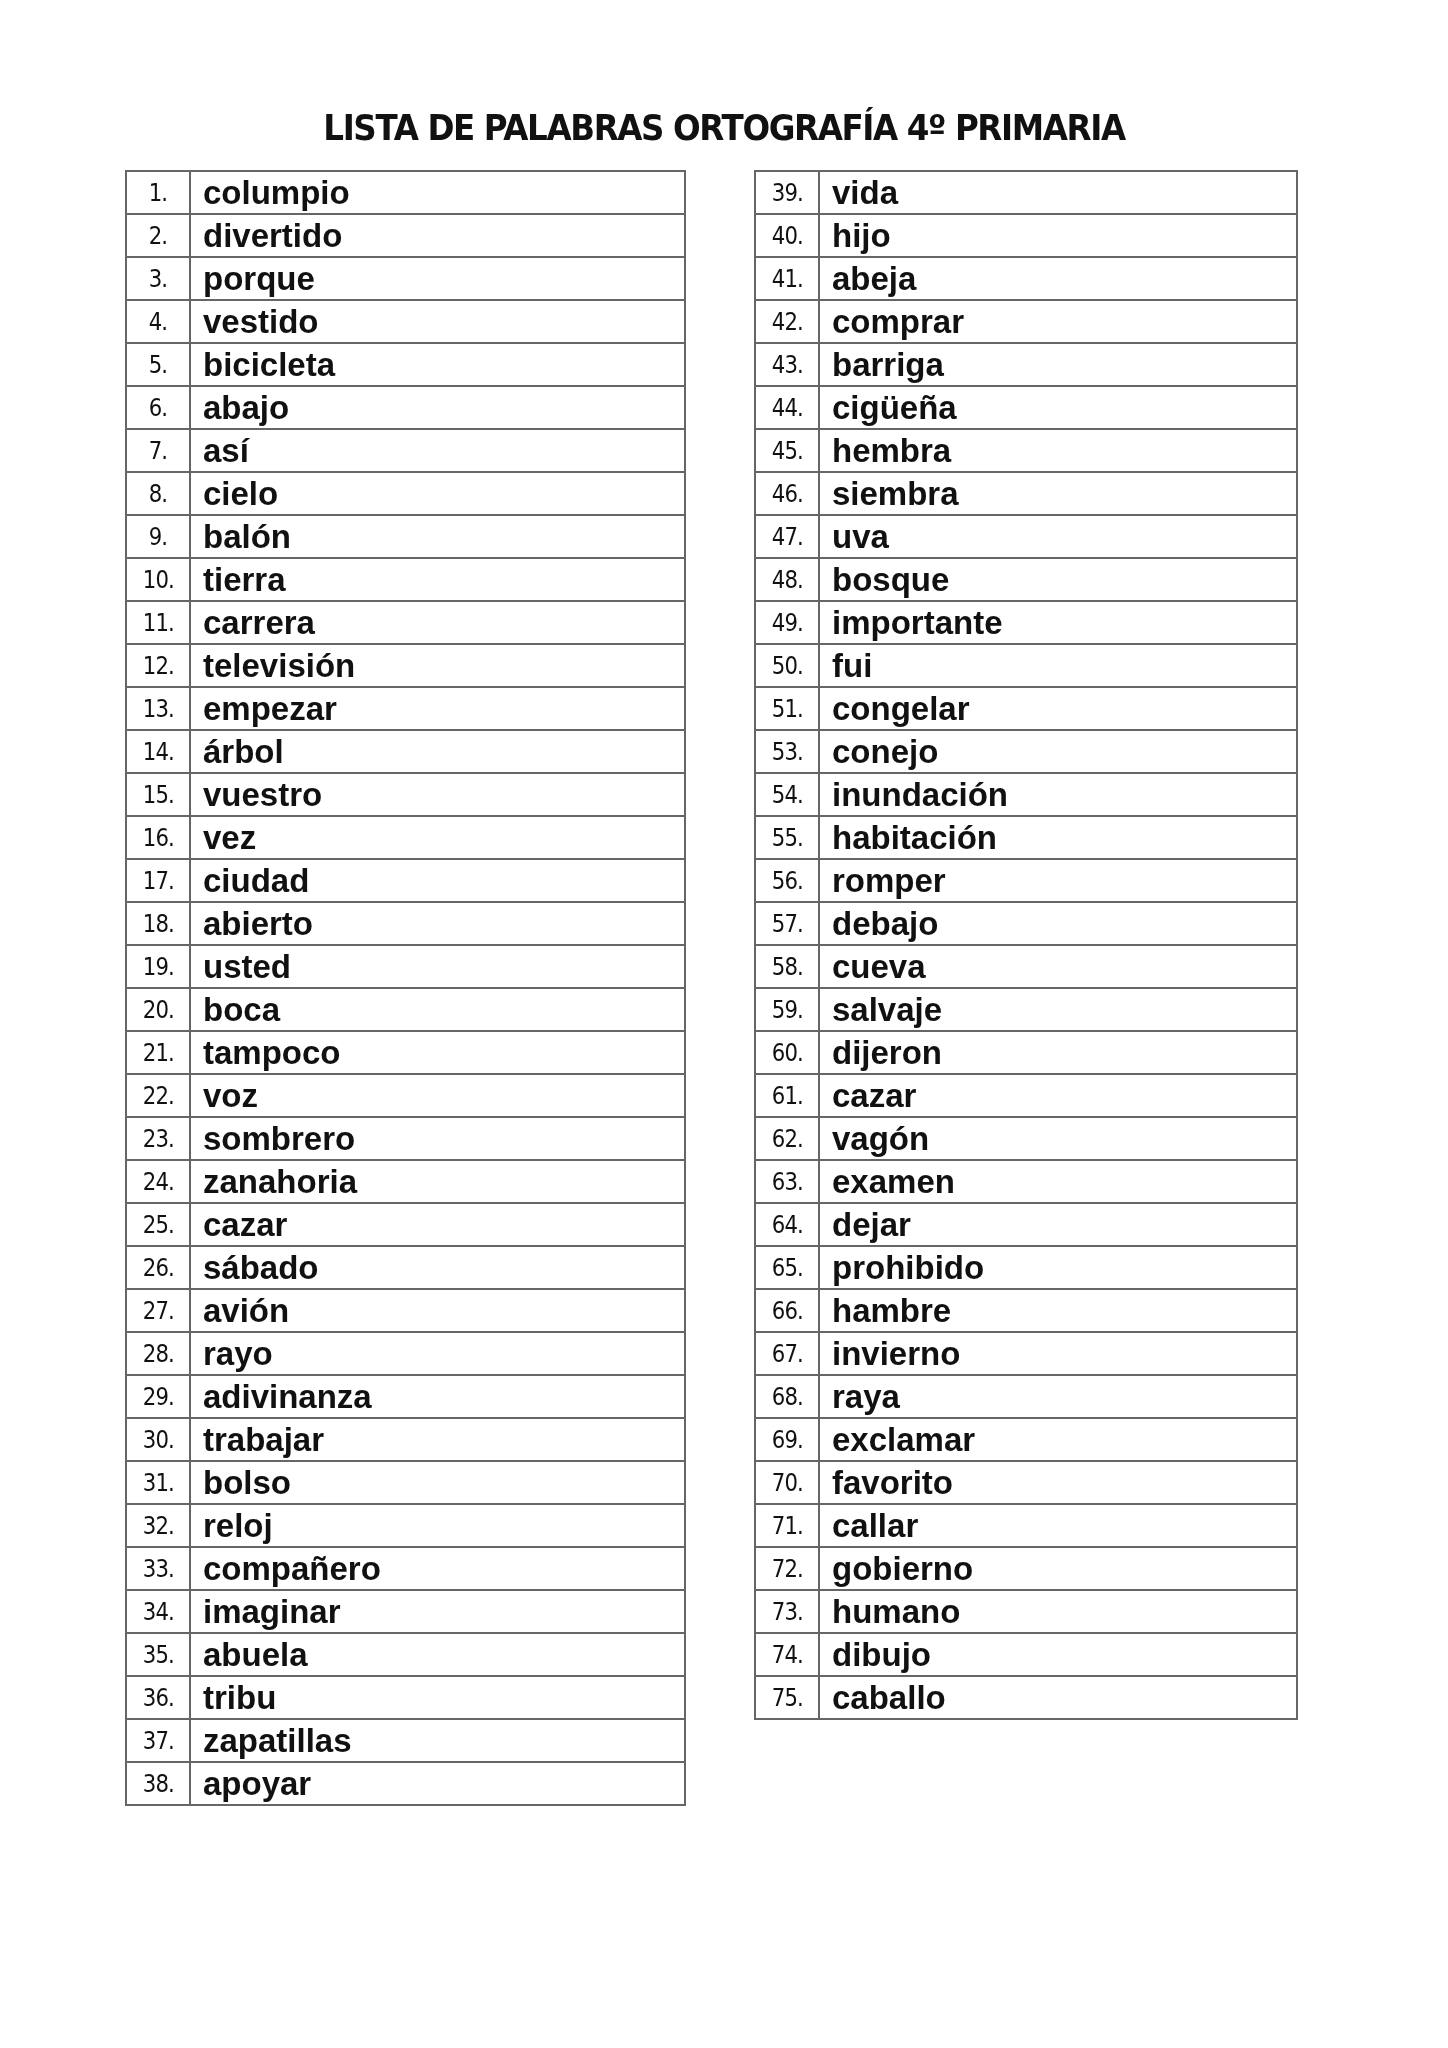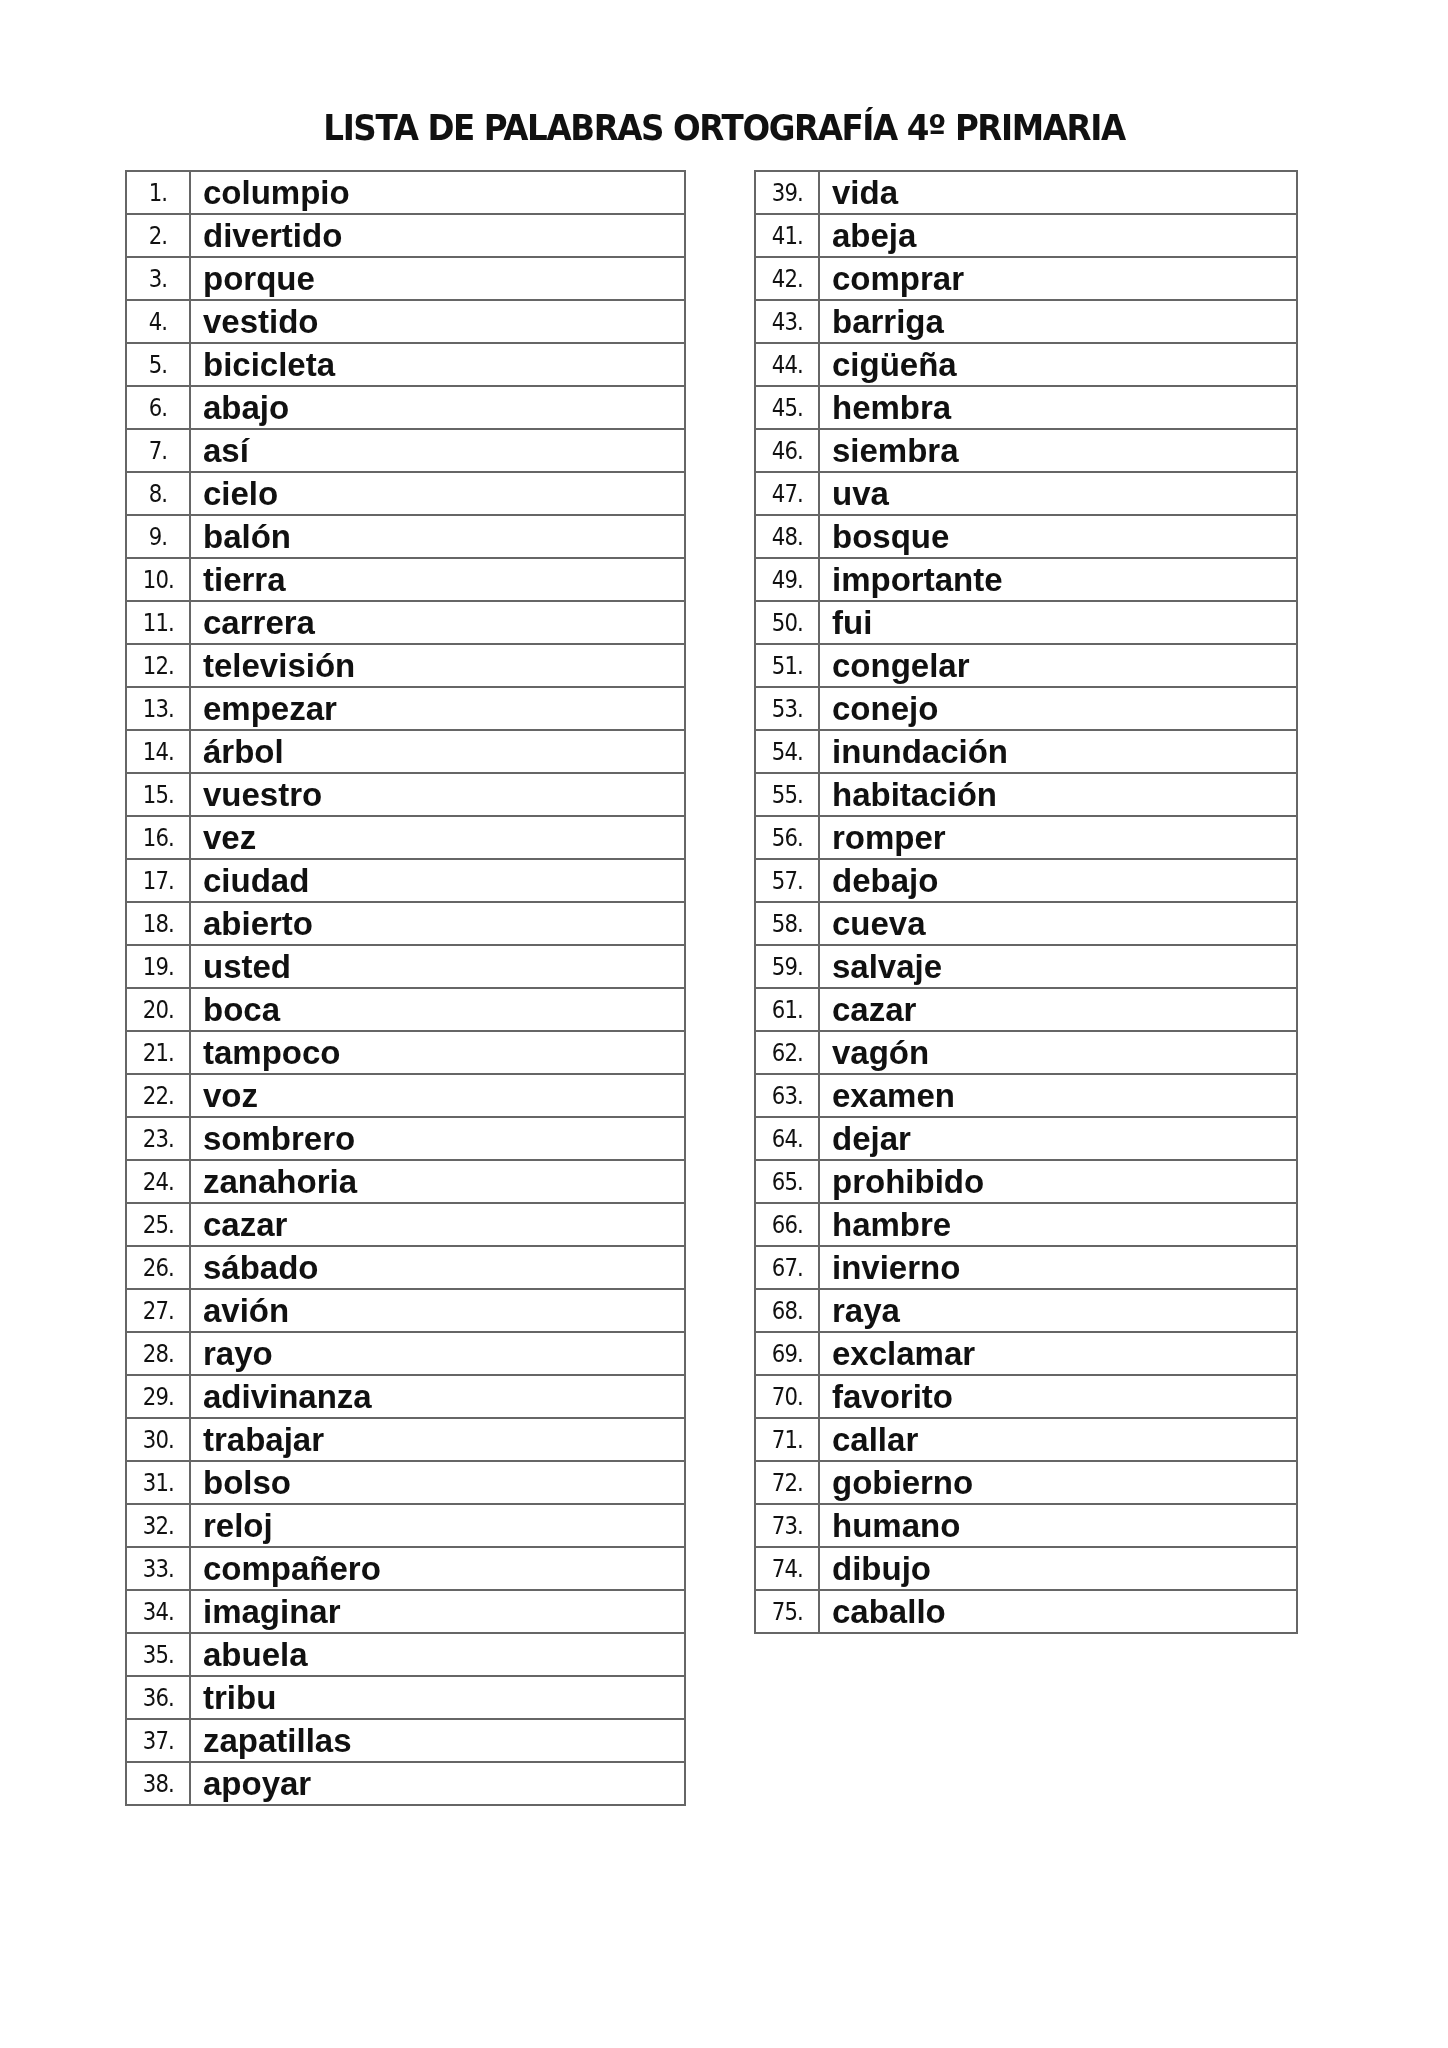--- a/index.html
+++ b/index.html
@@ -191,20 +191,24 @@
     </tbody>
 </table>
 
 <table class="word-table right">
   <tbody id="right-body">
       <tr>
         <td class="num"><span>39.</span></td>
         <td class="word">vida</td>
       </tr>
       <tr>
+        <td class="num"><span>40.</span></td>
+        <td class="word">hijo</td>
+      </tr>
+      <tr>
         <td class="num"><span>41.</span></td>
         <td class="word">abeja</td>
       </tr>
       <tr>
         <td class="num"><span>42.</span></td>
         <td class="word">comprar</td>
       </tr>
       <tr>
         <td class="num"><span>43.</span></td>
         <td class="word">barriga</td>
@@ -261,20 +265,24 @@
         <td class="num"><span>57.</span></td>
         <td class="word">debajo</td>
       </tr>
       <tr>
         <td class="num"><span>58.</span></td>
         <td class="word">cueva</td>
       </tr>
       <tr>
         <td class="num"><span>59.</span></td>
         <td class="word">salvaje</td>
+      </tr>
+      <tr>
+        <td class="num"><span>60.</span></td>
+        <td class="word">dijeron</td>
       </tr>
       <tr>
         <td class="num"><span>61.</span></td>
         <td class="word">cazar</td>
       </tr>
       <tr>
         <td class="num"><span>62.</span></td>
         <td class="word">vagón</td>
       </tr>
       <tr>

